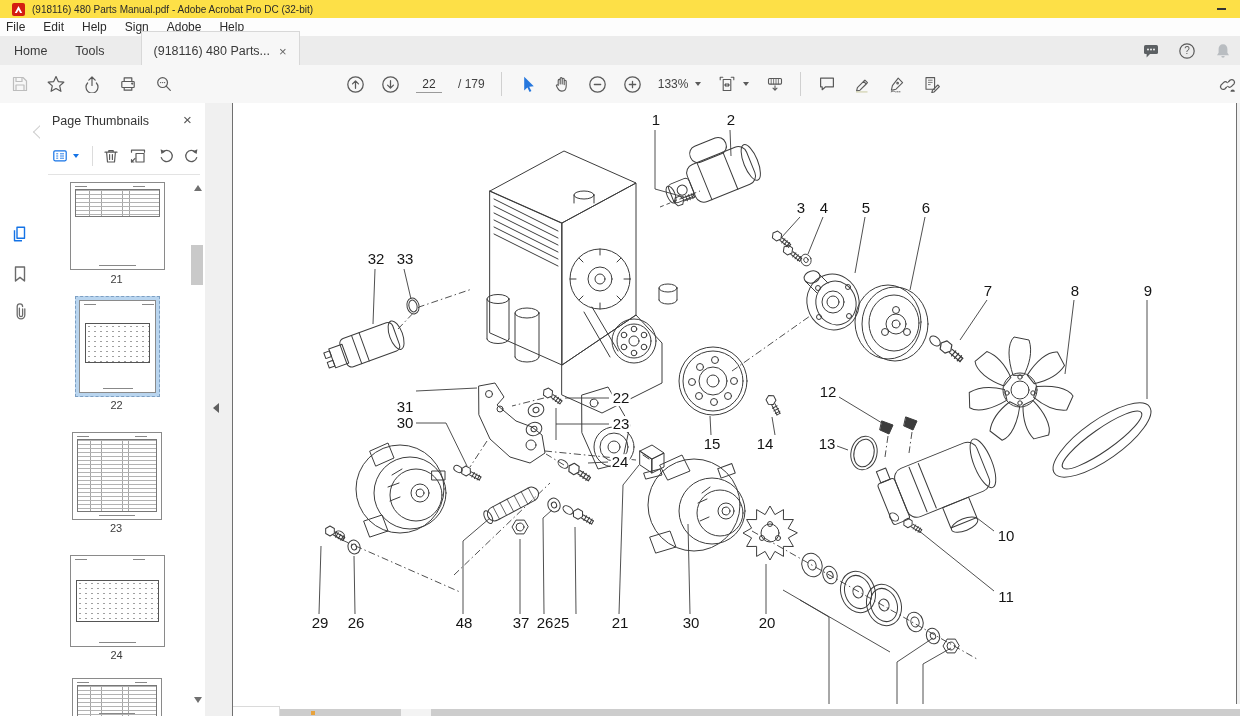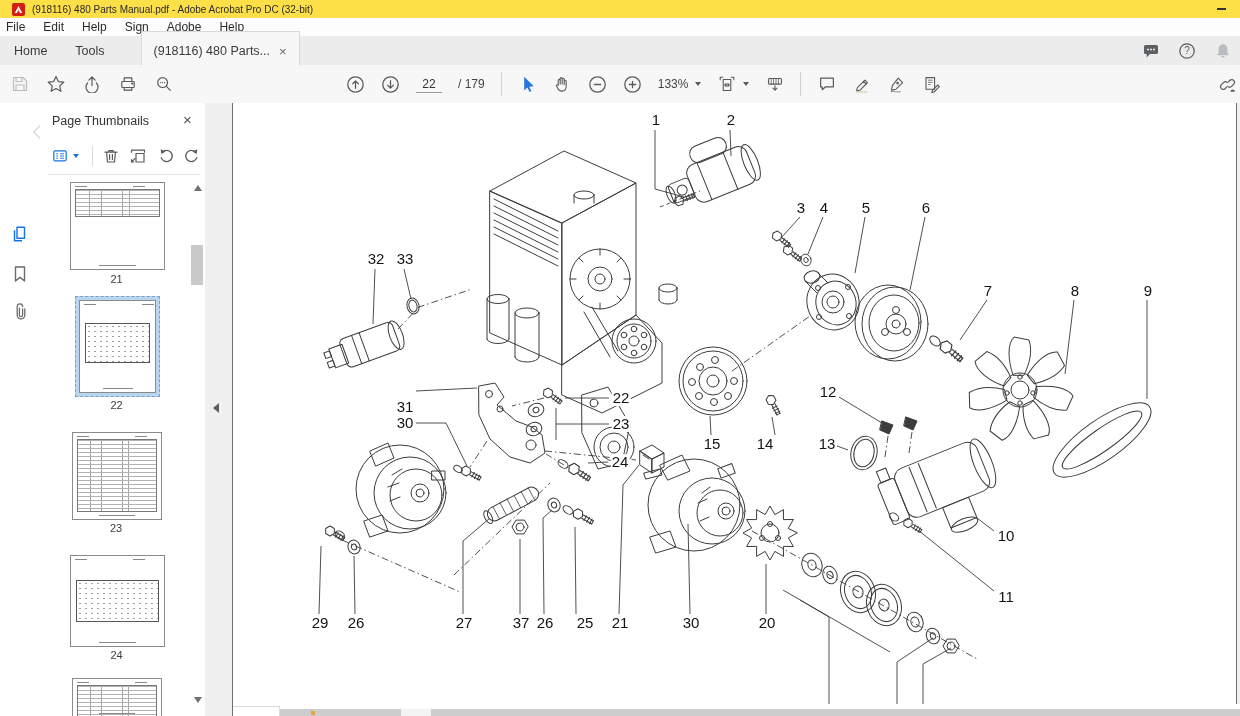--- a/index.html
+++ b/index.html
@@ -753,24 +753,24 @@
       <span class="callout" style="left: 595px; top: 289px;">12</span>
       <span class="callout" style="left: 594px; top: 341px;">13</span>
       <span class="callout" style="left: 532px; top: 341px;">14</span>
       <span class="callout" style="left: 479px; top: 341px;">15</span>
       <span class="callout" style="left: 534px; top: 520px;">20</span>
       <span class="callout" style="left: 458px; top: 520px;">30</span>
       <span class="callout" style="left: 387px; top: 520px;">21</span>
       <span class="callout" style="left: 388px; top: 295px;">22</span>
       <span class="callout" style="left: 388px; top: 321px;">23</span>
       <span class="callout" style="left: 387px; top: 359px;">24</span>
-      <span class="callout" style="left: 352px; top: 520px;">25</span>
+      <span class="callout" style="left: 328px; top: 520px;">25</span>
       <span class="callout" style="left: 312px; top: 520px;">26</span>
       <span class="callout" style="left: 288px; top: 520px;">37</span>
-      <span class="callout" style="left: 231px; top: 520px;">27</span>
+      <span class="callout" style="left: 231px; top: 520px;">48</span>
       <span class="callout" style="left: 123px; top: 520px;">26</span>
       <span class="callout" style="left: 87px; top: 520px;">29</span>
       <span class="callout" style="left: 172px; top: 320px;">30</span>
       <span class="callout" style="left: 172px; top: 288px; margin-top: 16px;">31</span>
       <span class="callout" style="left: 143px; top: 156px;">32</span>
       <span class="callout" style="left: 172px; top: 156px;">33</span>
     </div>
 </div>
 
 <div class="doc-left-border"></div>

